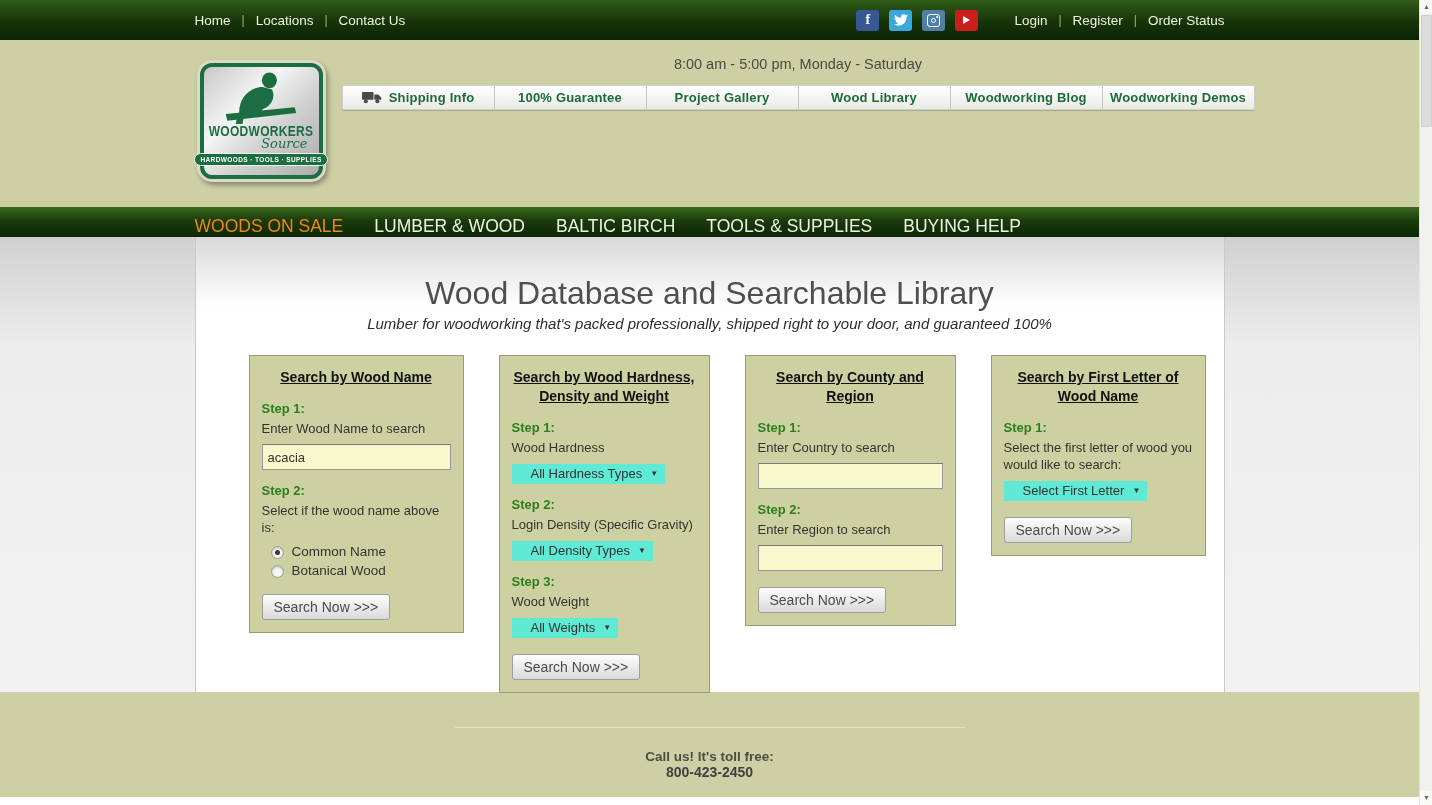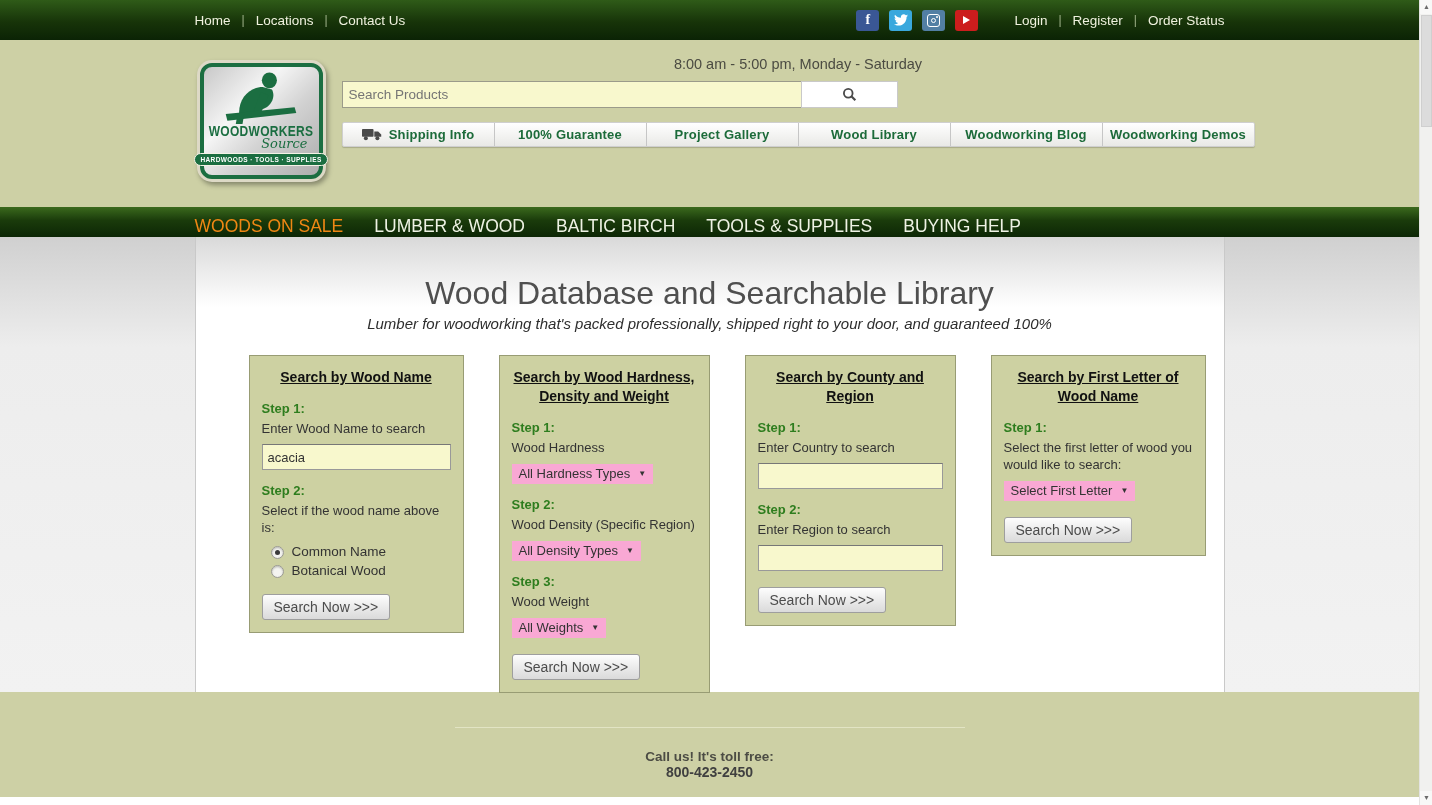--- a/index.html
+++ b/index.html
@@ -60,21 +60,21 @@
   .boxes { display:flex; gap:35px; padding-left:53px; margin-top:23px; align-items:flex-start; }
   .box { background:#cdd1a2; border:1px solid #989c74; padding:12px; }
   .box-1 { width:215px; min-height:243px; }
   .box-2 { width:211px; min-height:315px; }
   .box-3 { width:211px; min-height:228px; }
   .box-4 { width:215px; min-height:194px; }
   .box-h { font-size:14px; font-weight:bold; color:#111; text-align:center; text-decoration:underline; line-height:19px; margin-bottom:14px; }
   .step { font-size:13px; font-weight:bold; color:#2e7d1e; margin-top:13px; }
   .step-text { font-size:13px; color:#333; margin-top:4px; line-height:17px; }
   .txt-input { width:100%; height:21px; background:#f8f8cd; border:1px solid #999; border-top-color:#777; font-size:13px; color:#333; padding:12px 5px; margin-top:7px; outline:none; }
-  .dropdown { display:inline-flex; align-items:center; background:#f9a8d4; font-size:13px; color:#333; padding:2px 7px 3px 7px; margin-top:8px; cursor:pointer; }
+  .dropdown { display:inline-flex; align-items:center; background:#5eead4; font-size:13px; color:#333; padding:2px 7px 3px 19px; margin-top:8px; cursor:pointer; }
   .dd-arrow { margin-left:8px; font-size:8px; color:#333; }
   .dd-arrow::before { content:"▼"; }
   .radios { margin-top:8px; margin-left:9px; }
   .radio-row { display:flex; align-items:flex-end; margin-top:4px; cursor:pointer; }
   .radio { width:13px; height:13px; border-radius:50%; background:#f4f4f0; border:1px solid #9a9a91; box-shadow:inset 0 1px 2px rgba(0,0,0,.25); position:relative; }
   .radio.checked::after { content:""; position:absolute; left:3px; top:3px; width:5px; height:5px; border-radius:50%; background:#3a3a3a; }
   .radio-label { font-size:13.5px; color:#333; margin-left:8px; }
   .search-now { margin-top:16px; background:linear-gradient(#fdfdfd,#dadada); border:1px solid #9e9e9e; border-radius:3px; color:#4c4c4c; font-size:14px; padding:4px 11px; cursor:pointer; font-family:"Liberation Sans",sans-serif; }
 
   
@@ -147,29 +147,20 @@
           <div class="logo-name">WOODWORKERS</div>
           <div class="logo-script">Source</div>
           <div class="logo-pill">HARDWOODS · TOOLS · SUPPLIES</div>
         </div>
       </div>
 
       <div class="header-right">
         <div class="hours-wrap">
             <div class="hours" style="width:913px">8:00 am - 5:00 pm, Monday - Saturday</div>
           </div>
-        <div class="search-row">
-          <input class="search-input" type="text" placeholder="Search Products" style="">
-          <div class="search-btn">
-            <svg width="15" height="15" viewBox="0 0 18 18">
-                <circle cx="7.5" cy="7.5" r="5.2" fill="none" stroke="#4a4a4a" stroke-width="2.2"></circle>
-                <line x1="11.5" y1="11.5" x2="16" y2="16" stroke="#4a4a4a" stroke-width="2.6"></line>
-              </svg>
-          </div>
-        </div>
         <div class="tabs">
           <div class="tab">
             <svg class="truck" width="20" height="13" viewBox="0 0 26 16">
                 <g fill="#4a4a4a">
                   <rect x="0" y="1" width="15" height="10" rx="1"></rect>
                   <path d="M16,4 h5 l4,4 v3 h-9 Z"></path>
                   <circle cx="5" cy="13" r="2.6"></circle>
                   <circle cx="20" cy="13" r="2.6"></circle>
                 </g>
               </svg>
@@ -234,21 +225,21 @@
 
         <div class="box box-2">
           <div class="box-h">Search by Wood Hardness, Density and Weight</div>
           <div class="step">Step 1:</div>
           <div class="step-text">Wood Hardness</div>
           <div class="dropdown">
             <span>All Hardness Types</span>
             <span class="dd-arrow"></span>
           </div>
           <div class="step">Step 2:</div>
-          <div class="step-text">Wood Density (Specific Region)</div>
+          <div class="step-text">Login Density (Specific Gravity)</div>
           <div class="dropdown">
             <span>All Density Types</span>
             <span class="dd-arrow"></span>
           </div>
           <div class="step">Step 3:</div>
           <div class="step-text">Wood Weight</div>
           <div class="dropdown">
             <span>All Weights</span>
             <span class="dd-arrow"></span>
           </div>

